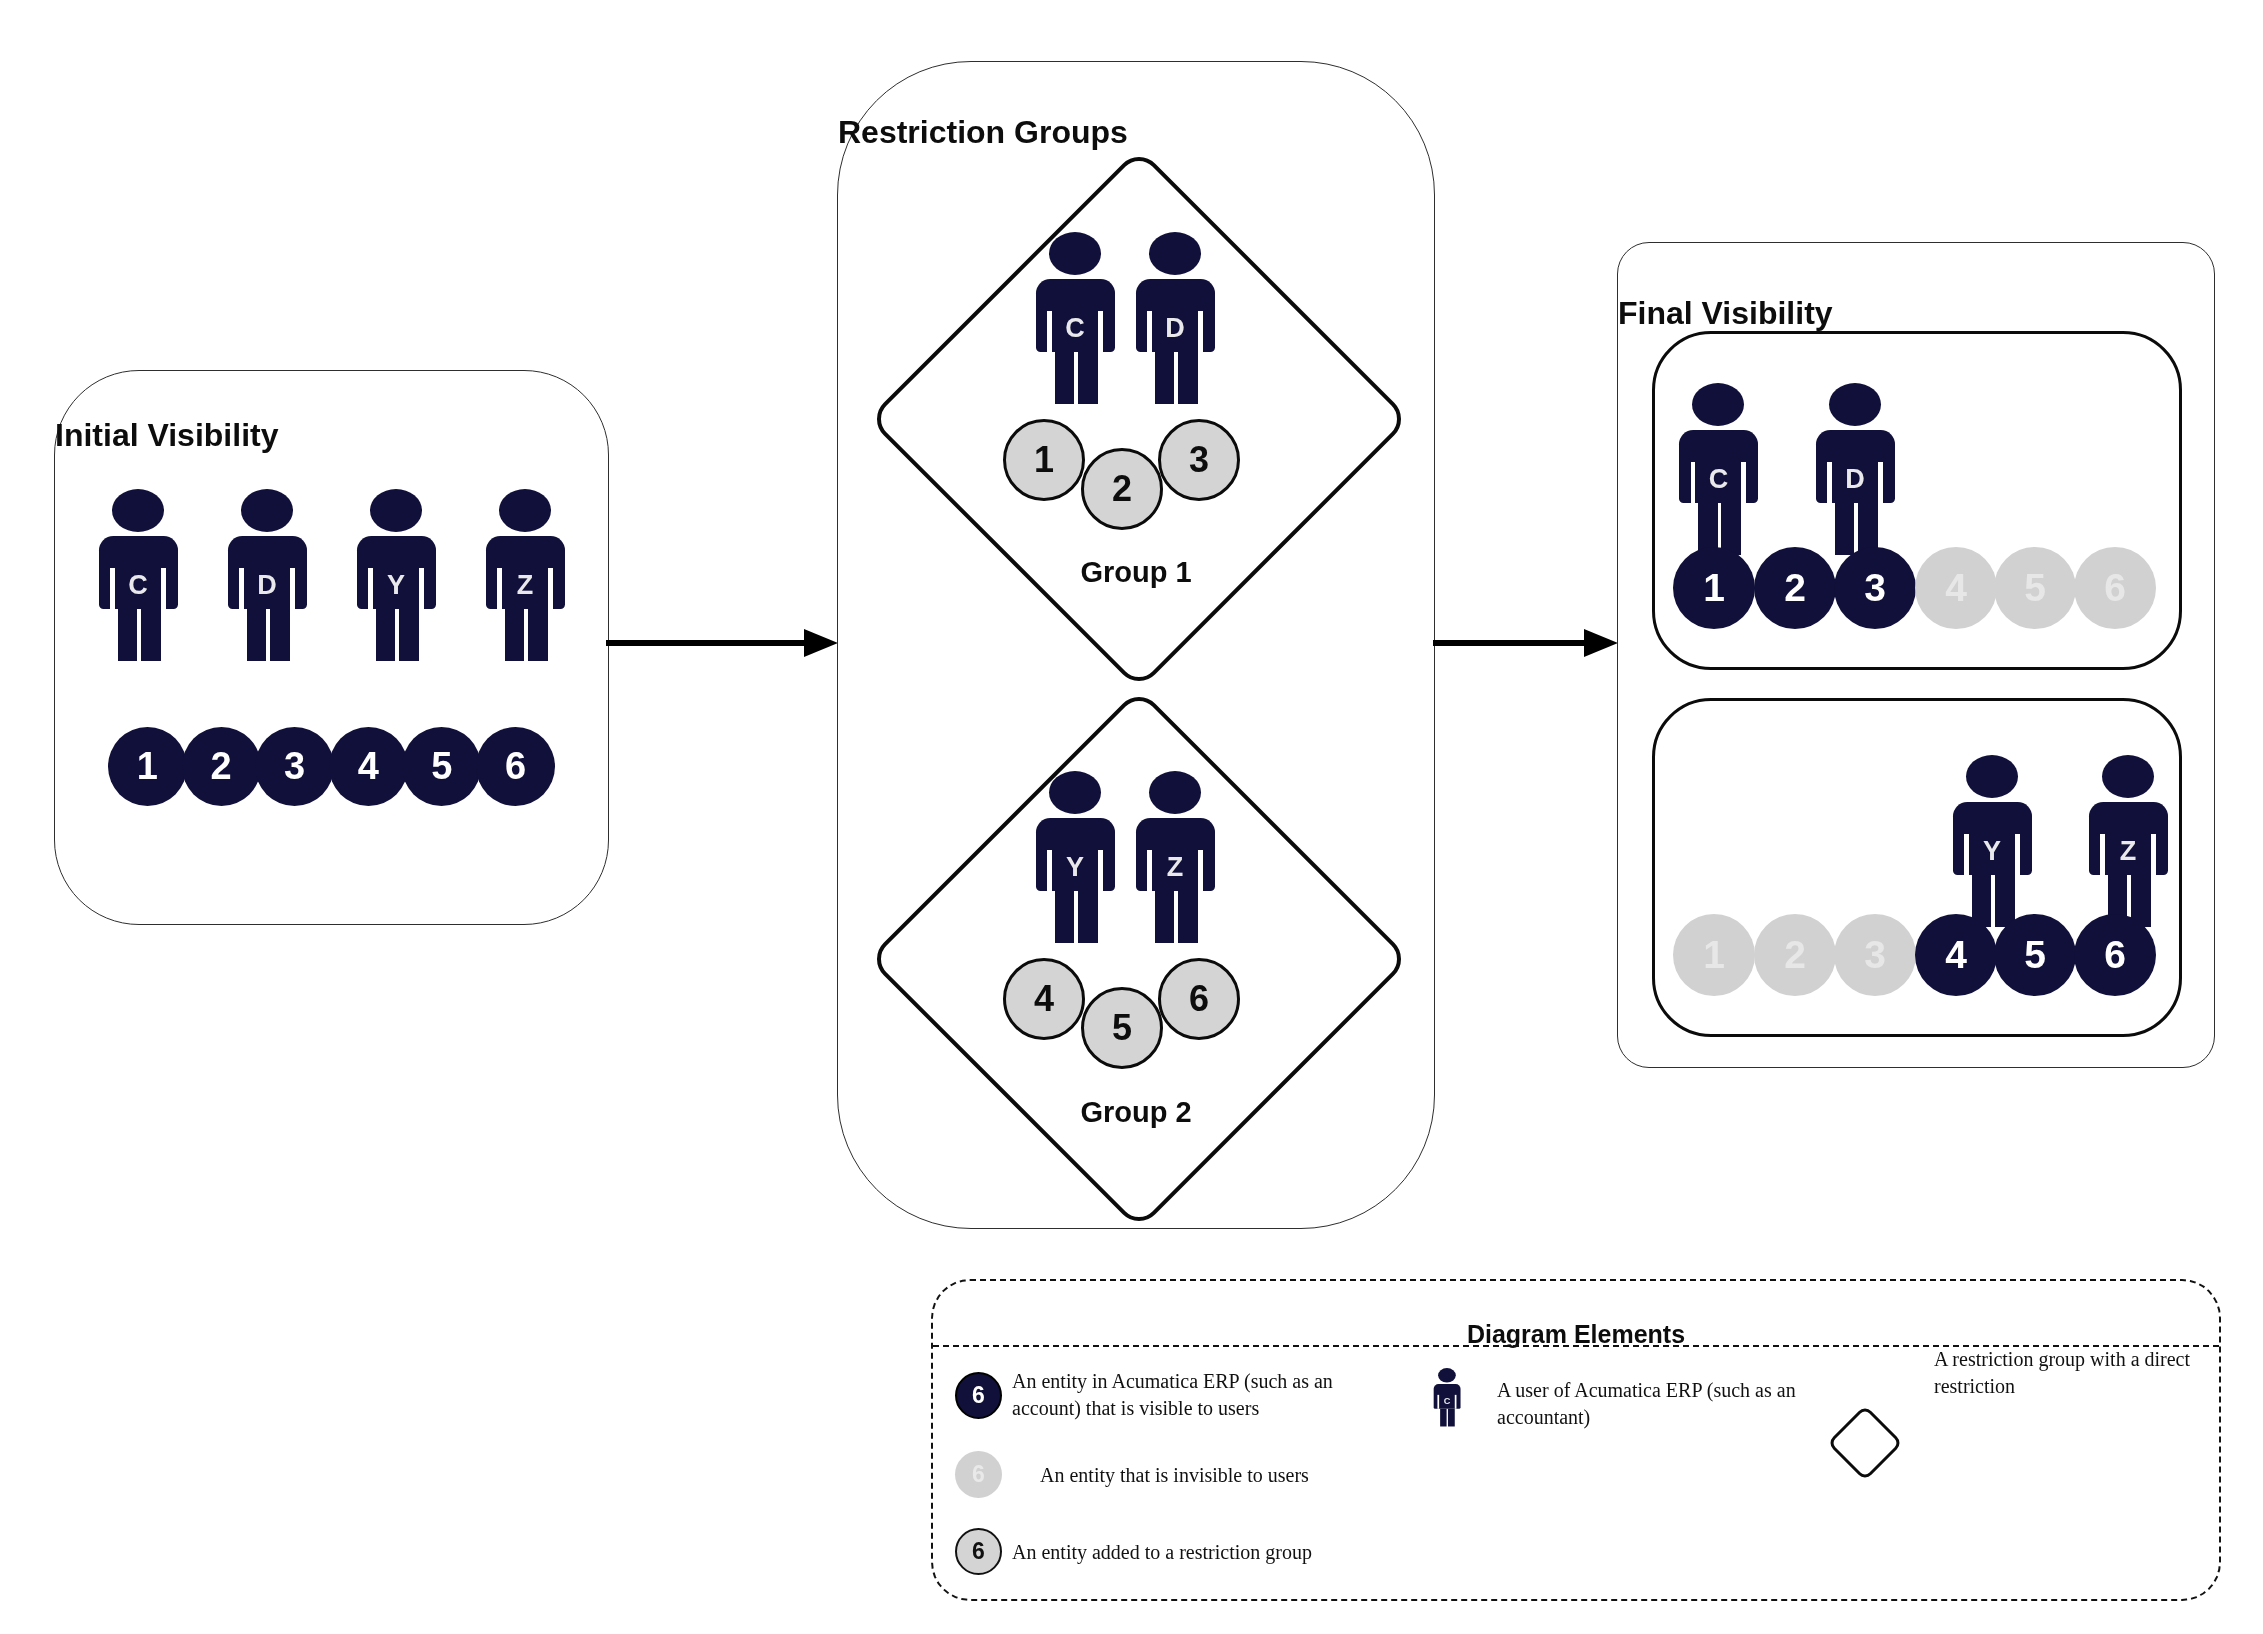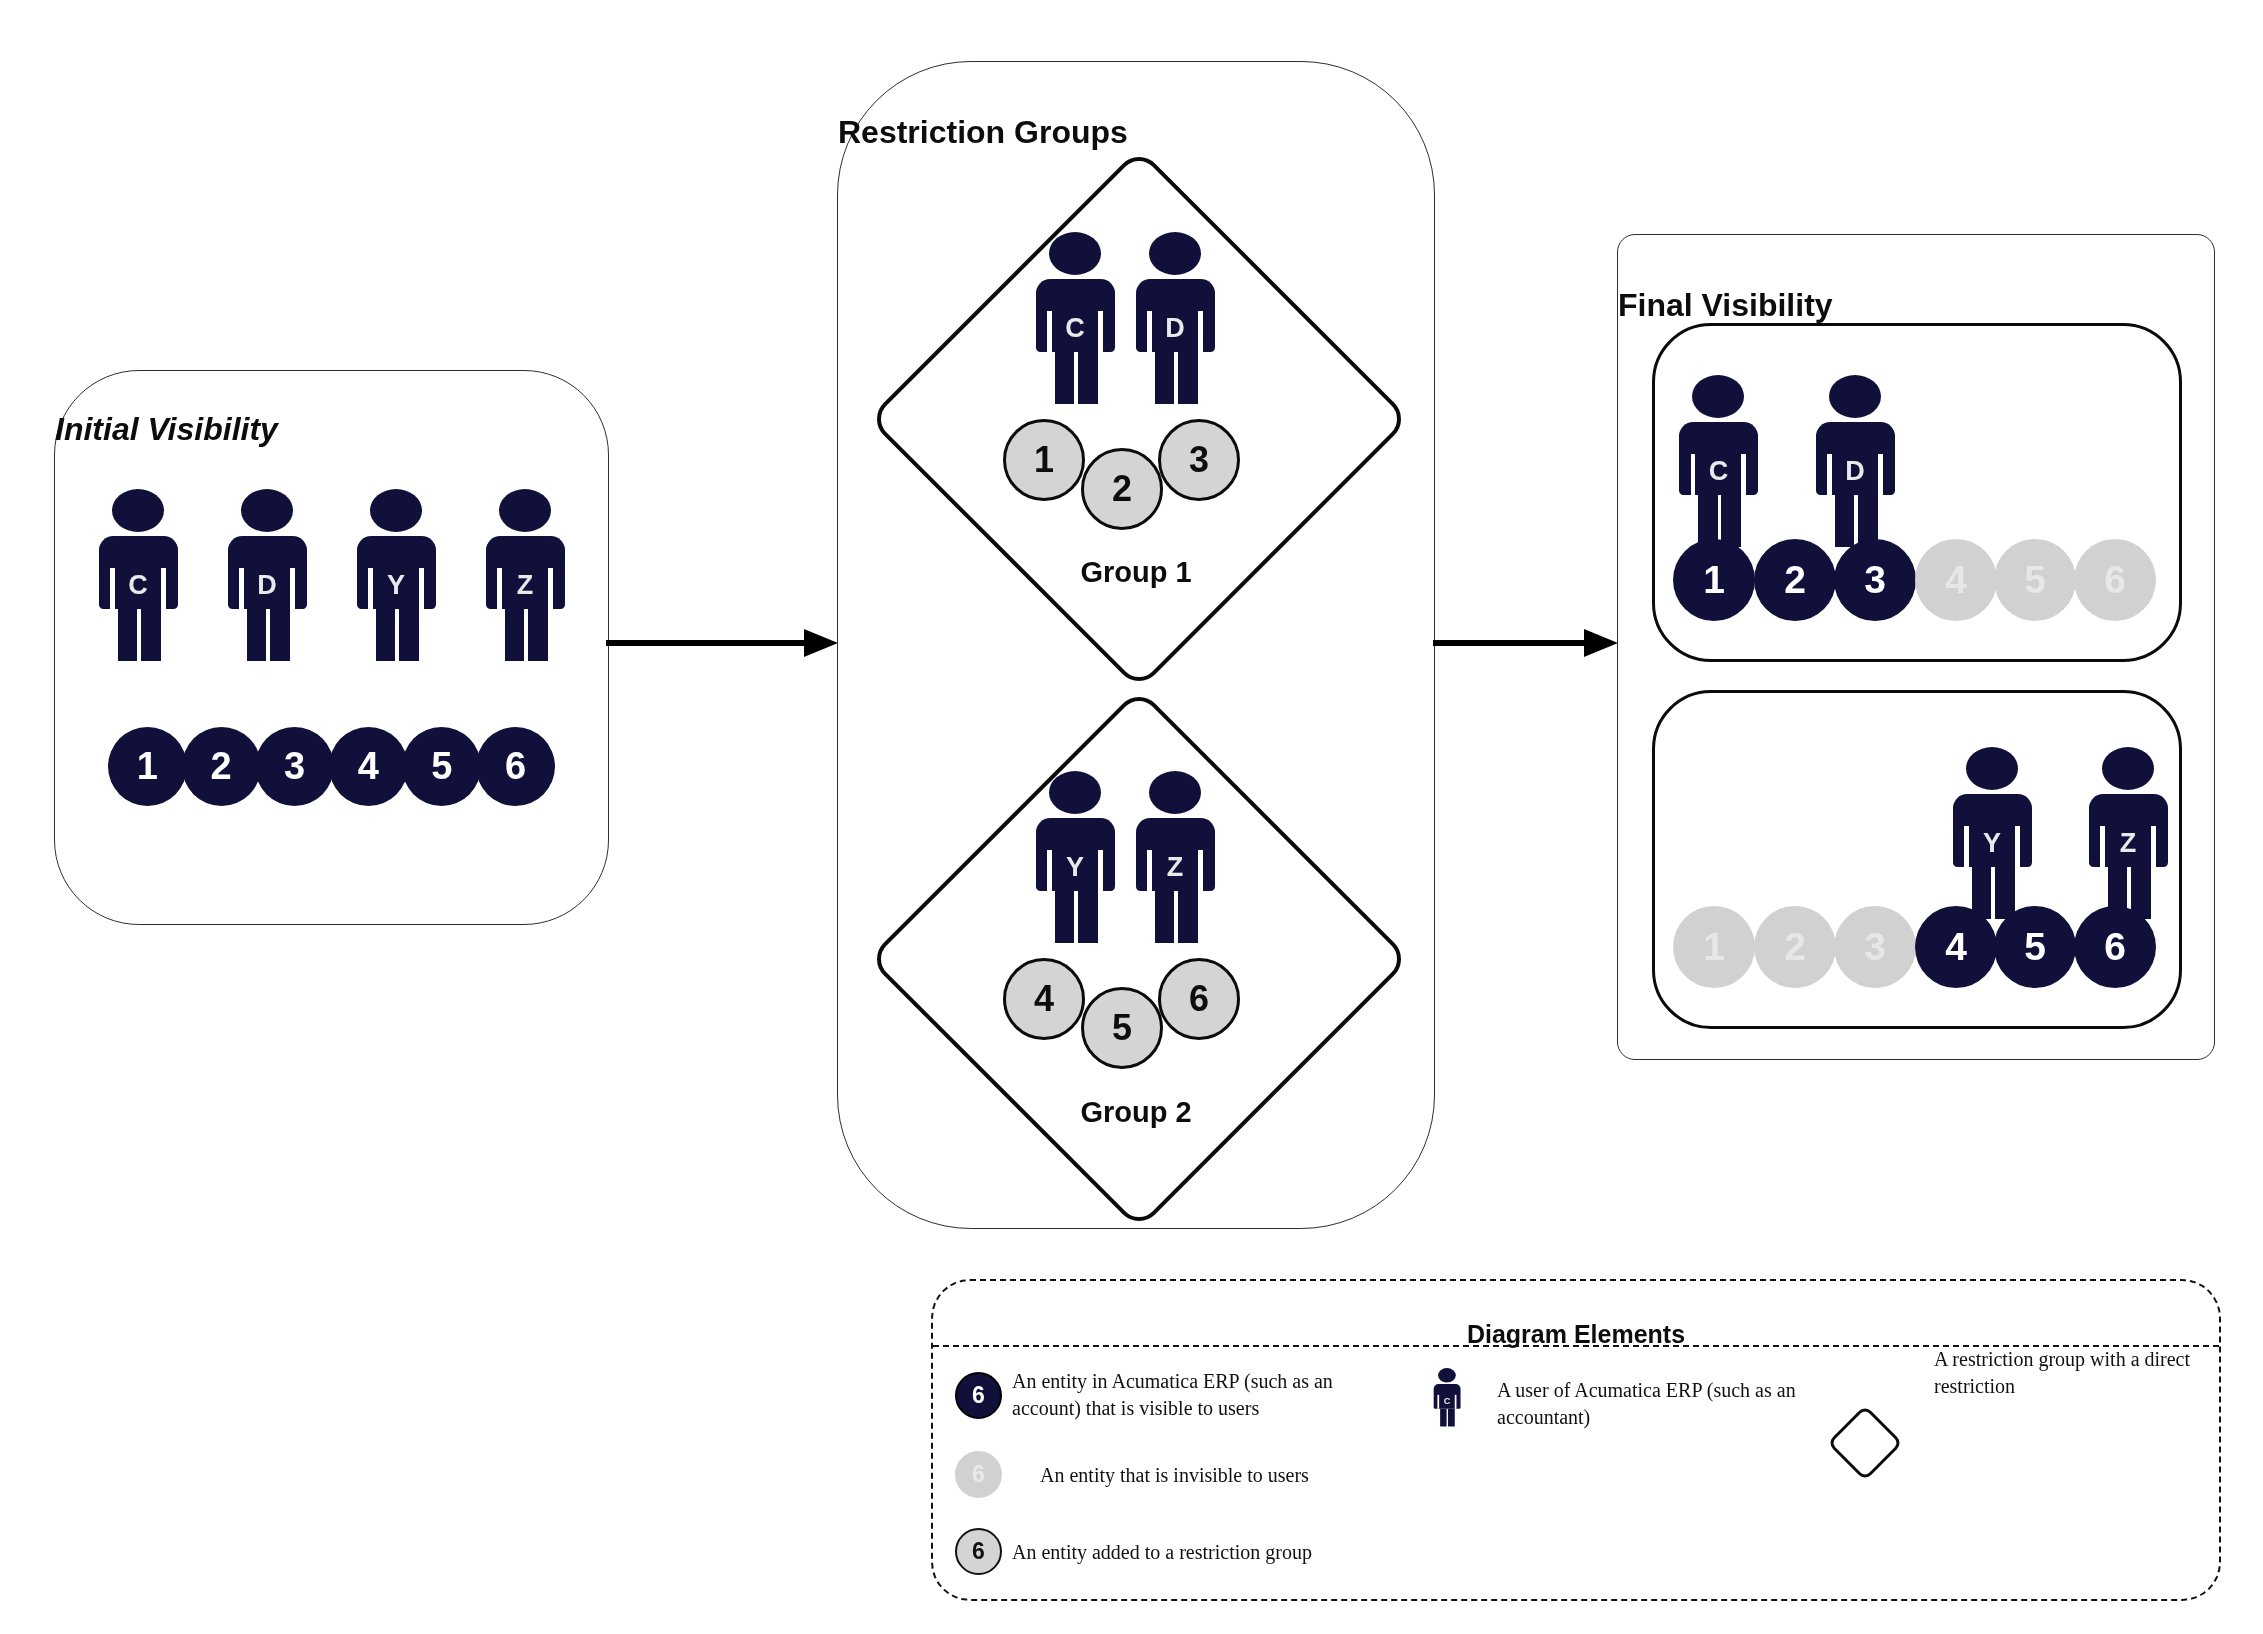--- a/index.html
+++ b/index.html
@@ -59,21 +59,21 @@
   .lg-circle{position:absolute;width:47px;height:47px;border-radius:50%;display:flex;align-items:center;justify-content:center;font-size:23px;font-weight:700;box-sizing:border-box;}
   .lg-text{position:absolute;font-size:20px;line-height:27px;color:#111;font-family:Liberation Serif, serif;}
   .lg-diamond{position:absolute;width:48px;height:48px;border:3.6px solid var(--line);border-radius:9px;transform:rotate(45deg);background:#fff;}
 </style>
 </head>
 <body>
 
 <div class="canvas">
 
   <section class="box" style="left:54px;top:370px;width:553px;height:553px;border-radius:85px;">
-    <h2 class="box-title" style="top:13px;font-style:italic;">Initial Visibility</h2>
+    <h2 class="box-title" style="top:19px;">Initial Visibility</h2>
 
     <div class="init-persons">
       <div class="person rel">
         <div class="p-head"></div>
         <div class="p-torso"></div>
         <div class="p-gap g-l"></div>
         <div class="p-gap g-r"></div>
         <div class="p-leg l-l"></div>
         <div class="p-leg l-r"></div>
         <span class="p-letter">C</span>
@@ -168,21 +168,21 @@
     </div>
     <div class="entity e-added grp-entity" style="left:165px;top:896px;">4</div>
     <div class="entity e-added grp-entity" style="left:243px;top:925px;">5</div>
     <div class="entity e-added grp-entity" style="left:320px;top:896px;">6</div>
     <div class="grp-label" style="top:1034px;">Group 2</div>
   </section>
 
   <div class="arrow-line" style="left:1433px;top:640px;width:152px;"></div>
   <div class="arrow-head" style="left:1584px;top:629px;"></div>
 
-  <section class="box" style="left:1617px;top:234px;width:596px;height:824px;border-radius:18px;">
+  <section class="box" style="left:1617px;top:242px;width:596px;height:824px;border-radius:32px;">
     <h2 class="box-title" style="top:25px;">Final Visibility</h2>
 
     <div class="panel" style="top:88px;">
       <div class="person" style="left:22.4px;top:49px;">
         <div class="p-head"></div>
         <div class="p-torso"></div>
         <div class="p-gap g-l"></div>
         <div class="p-gap g-r"></div>
         <div class="p-leg l-l"></div>
         <div class="p-leg l-r"></div>

